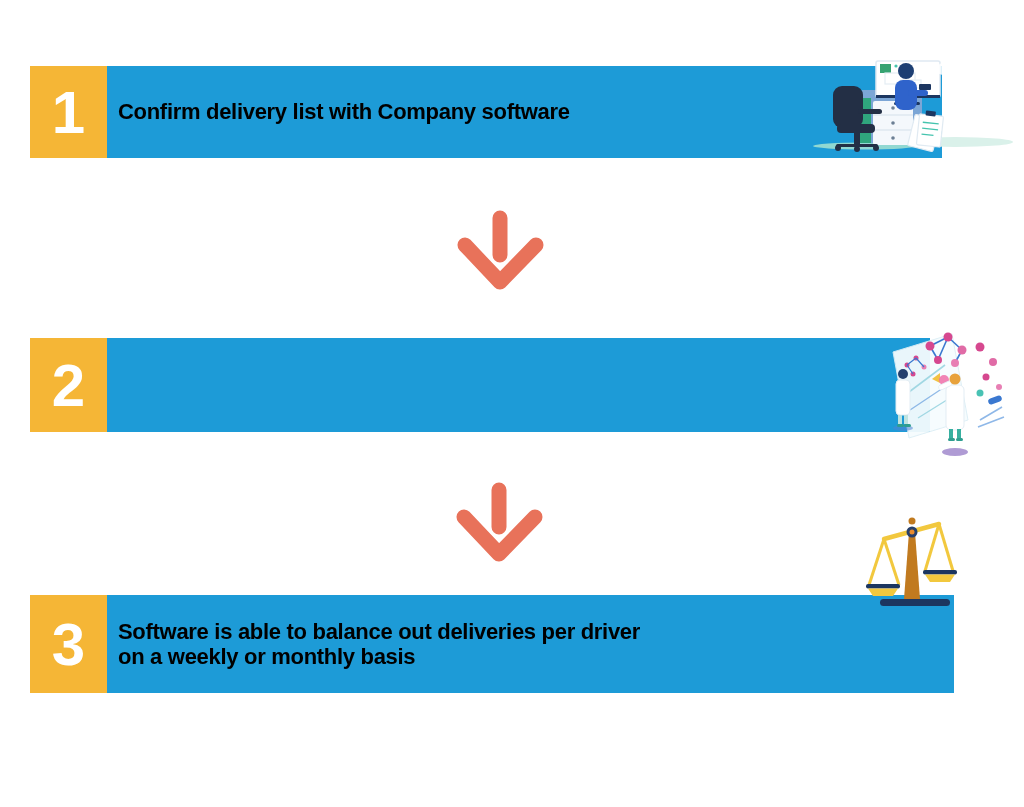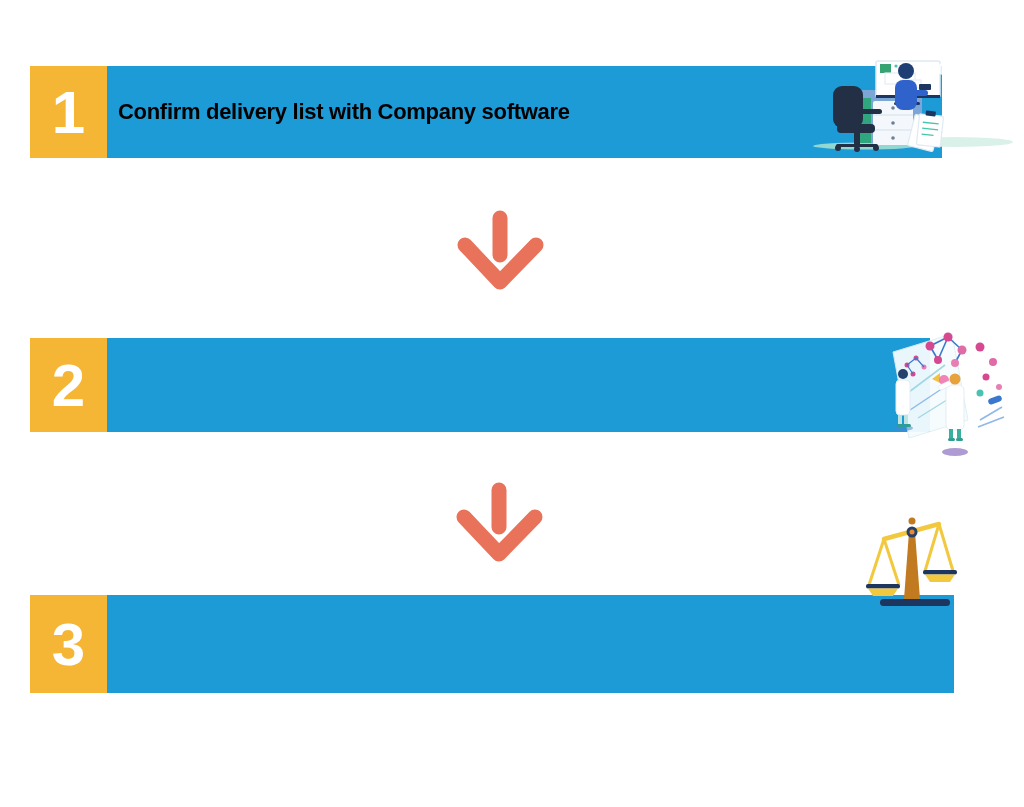--- a/index.html
+++ b/index.html
@@ -158,20 +158,22 @@
       <rect x="96" y="115" width="7" height="3" rx="1.5" fill="#2e9e8f"></rect>
     </g>
   </svg>
 
   <svg class="arrow" id="arrow2" viewBox="0 0 92 82">
     <path d="M46 9 V46 M11 36 L46 73 L82 36" fill="none" stroke="#e8725a" stroke-width="15" stroke-linecap="round" stroke-linejoin="round"></path>
   </svg>
 
   <section class="step" id="step3">
     <div class="num">3</div>
+    <div class="label">Software is able to balance out deliveries per driver
+on a weekly or monthly basis</div>
   </section>
 
   <svg class="illo" id="illo3" viewBox="0 0 130 105">
     <g>
       <rect x="25" y="94" width="70" height="7" rx="3.5" fill="#1c3660"></rect>
       <polygon points="54,27 60,27 65,94 49,94" fill="#c17a1f"></polygon>
       <circle cx="57" cy="16" r="3.5" fill="#c17a1f"></circle>
     </g>
     <g>
       <line x1="29" y1="34" x2="84" y2="19" stroke="#f2c83e" stroke-width="4.5" stroke-linecap="round"></line>

